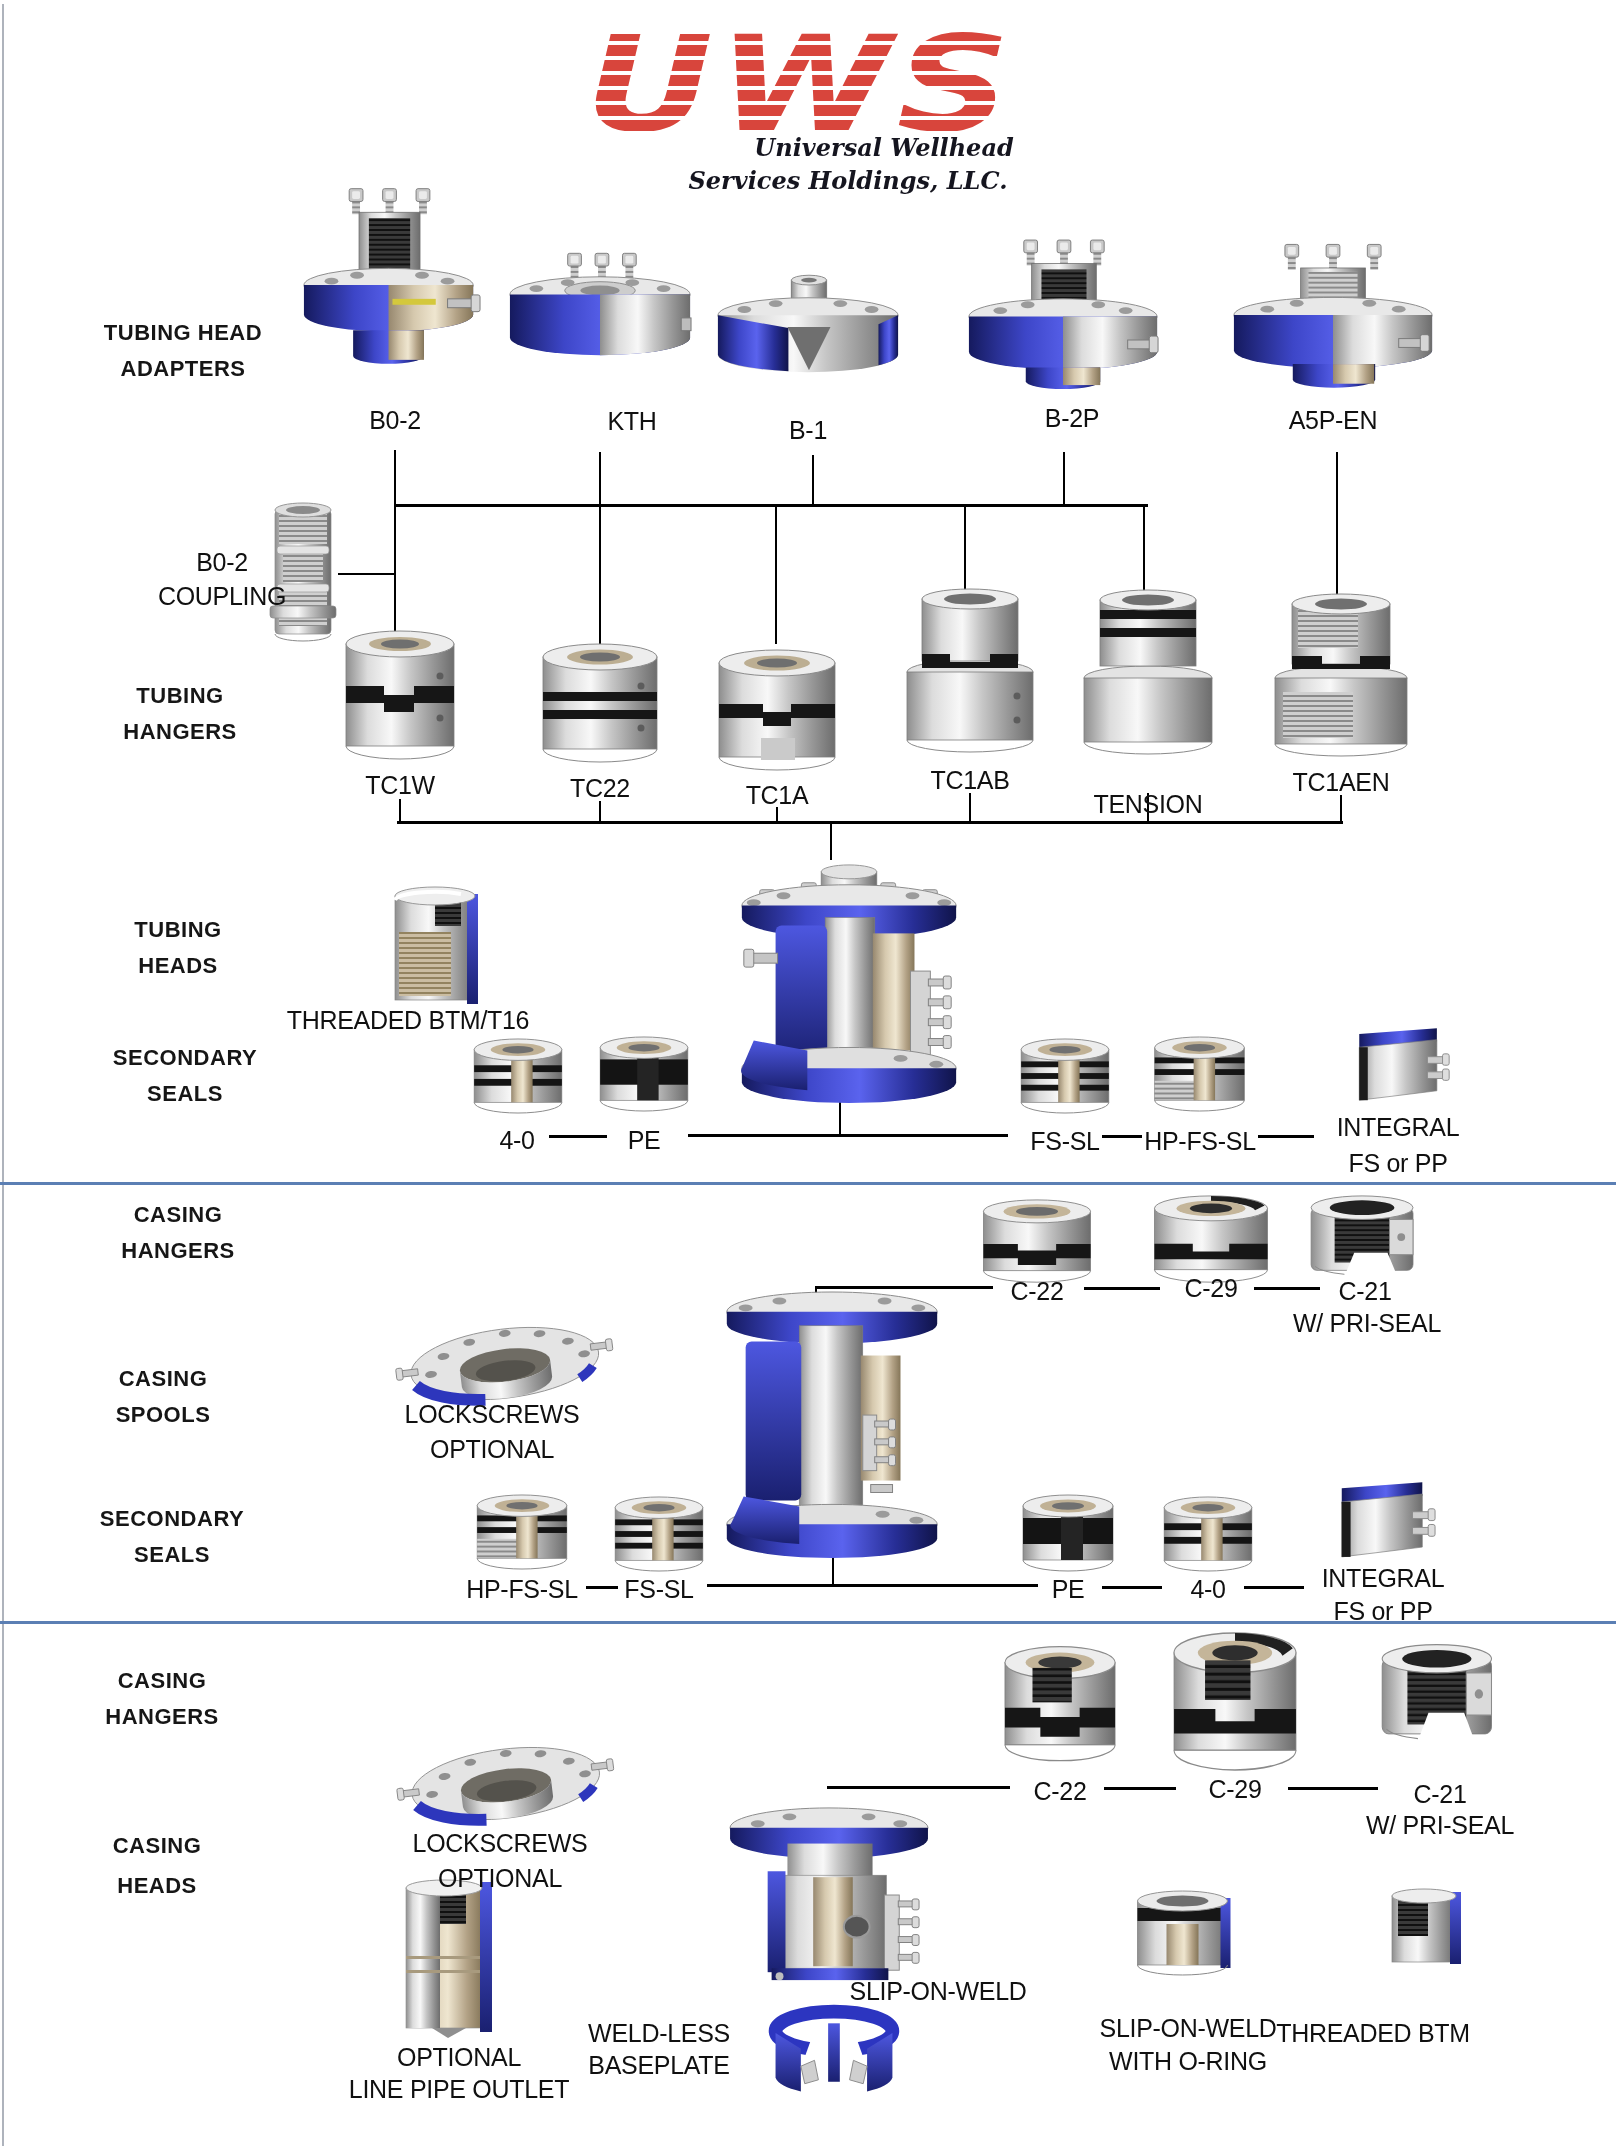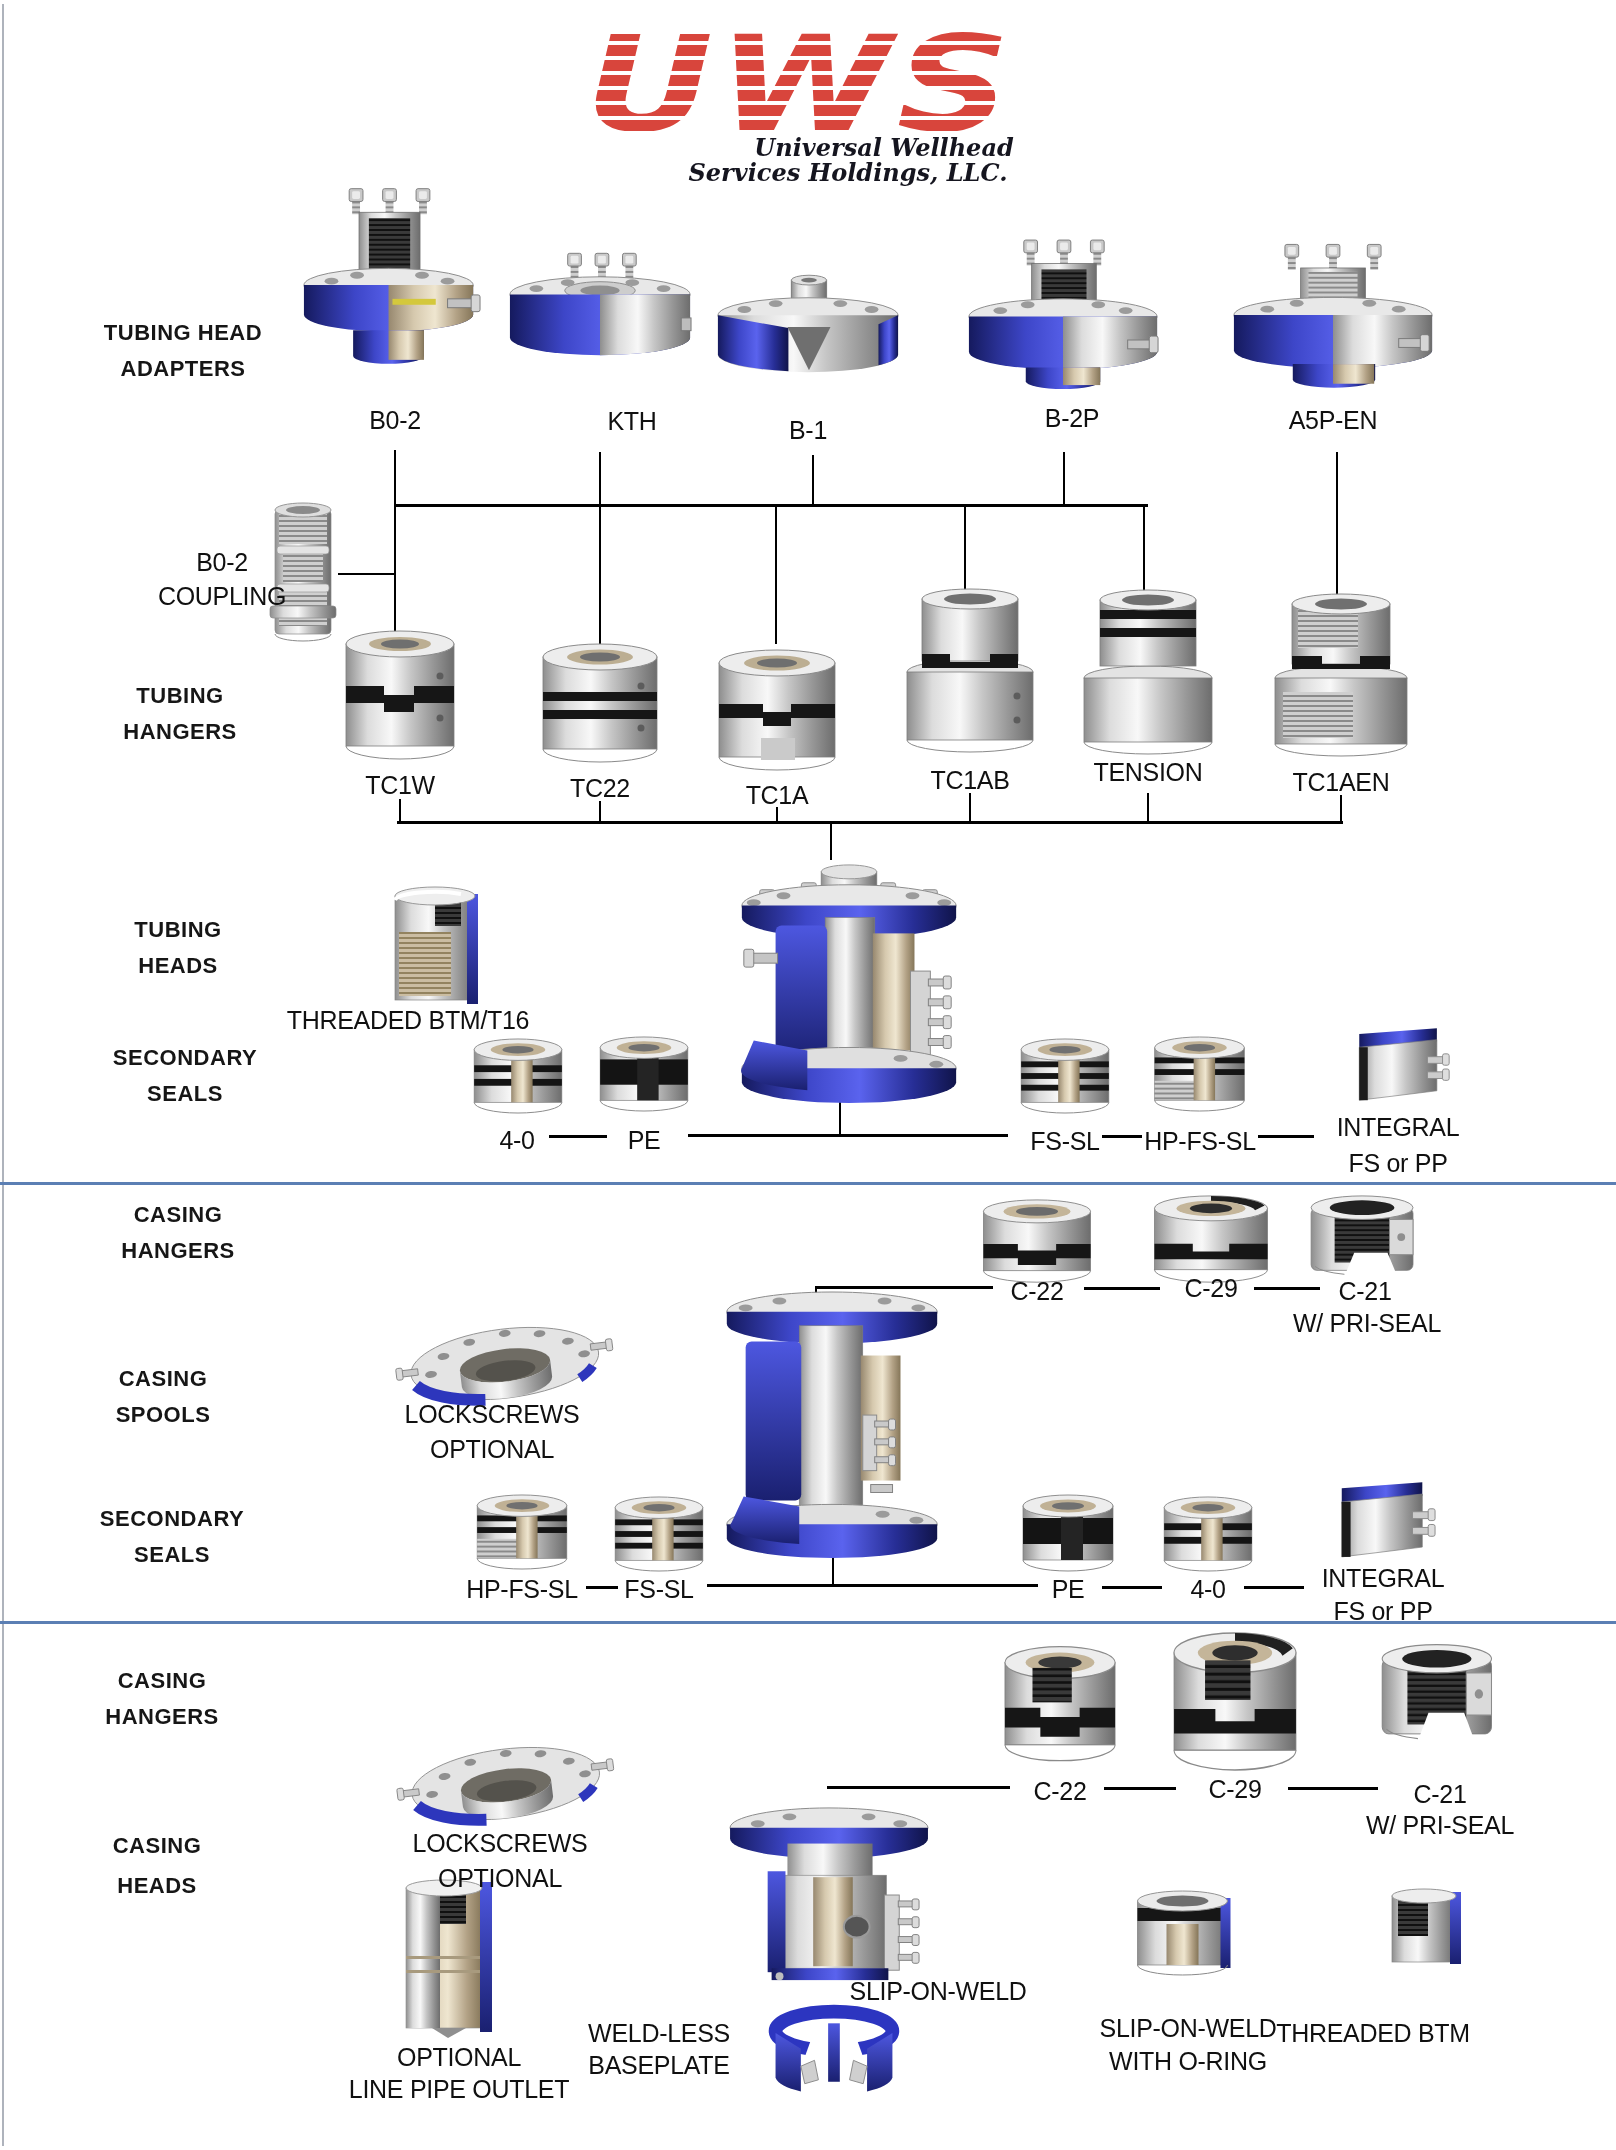--- a/index.html
+++ b/index.html
@@ -116,21 +116,21 @@
 <div class="ln" style="left:1244px;top:1586px;width:60px;height:3px"></div>
 
 <div class="ln" style="left:827px;top:1786px;width:183px;height:3px"></div>
 <div class="ln" style="left:1104px;top:1787px;width:72px;height:3px"></div>
 <div class="ln" style="left:1288px;top:1787px;width:90px;height:3px"></div>
 
 <svg class="cmp" style="left:575px;top:30px;width:450px;height:112px" viewBox="0 0 450 112">
   <text x="225" y="100" text-anchor="middle" font-family="'DejaVu Sans',sans-serif" font-style="italic" font-weight="bold" font-size="132" letter-spacing="4" textLength="430" lengthAdjust="spacingAndGlyphs" fill="url(#pStripe)">UWS</text>
 </svg>
 <div class="tag" style="left:884px;top:147px">Universal Wellhead</div>
-<div class="tag" style="left:848px;top:172px">Services Holdings, LLC.</div>
+<div class="tag" style="left:848px;top:180px">Services Holdings, LLC.</div>
 
 <svg class="cmp" style="left:300px;top:186px;width:182px;height:208px" viewBox="0 0 185 210">
 <use href="#stud" x="50" y="2"></use>
       <use href="#stud" x="84" y="2"></use>
       <use href="#stud" x="118" y="2"></use>
 <rect x="60" y="26" width="62" height="64" fill="url(#gM)" stroke="#6f6f6f" stroke-width=".8"></rect>
 <rect x="70" y="32" width="42" height="52" fill="url(#pThrD)"></rect>
 <ellipse cx="90" cy="100" rx="86" ry="17" fill="#e9e9e9" stroke="#8b8b8b"></ellipse>
 <ellipse cx="32" cy="96" rx="7" ry="3.5" fill="#9b9b9b"></ellipse>
       <ellipse cx="58" cy="90" rx="7" ry="3.5" fill="#9b9b9b"></ellipse>
@@ -672,21 +672,21 @@
 <div class="lbl" style="left:1072px;top:418px">B-2P</div>
 <div class="lbl" style="left:1333px;top:420px">A5P-EN</div>
 
 <div class="lbl" style="left:222px;top:562px">B0-2</div>
 <div class="lbl" style="left:222px;top:596px">COUPLING</div>
 
 <div class="lbl" style="left:400px;top:785px">TC1W</div>
 <div class="lbl" style="left:600px;top:788px">TC22</div>
 <div class="lbl" style="left:777px;top:795px">TC1A</div>
 <div class="lbl" style="left:970px;top:780px">TC1AB</div>
-<div class="lbl" style="left:1148px;top:772px">TENSION</div>
+<div class="lbl" style="left:1148px;top:804px">TENSION</div>
 <div class="lbl" style="left:1341px;top:782px">TC1AEN</div>
 
 <div class="lbl" style="left:408px;top:1020px">THREADED BTM/T16</div>
 
 <div class="lbl" style="left:517px;top:1140px">4-0</div>
 <div class="lbl" style="left:644px;top:1140px">PE</div>
 <div class="lbl" style="left:1065px;top:1141px">FS-SL</div>
 <div class="lbl" style="left:1200px;top:1141px">HP-FS-SL</div>
 <div class="lbl" style="left:1398px;top:1127px">INTEGRAL</div>
 <div class="lbl" style="left:1398px;top:1163px">FS or PP</div>

